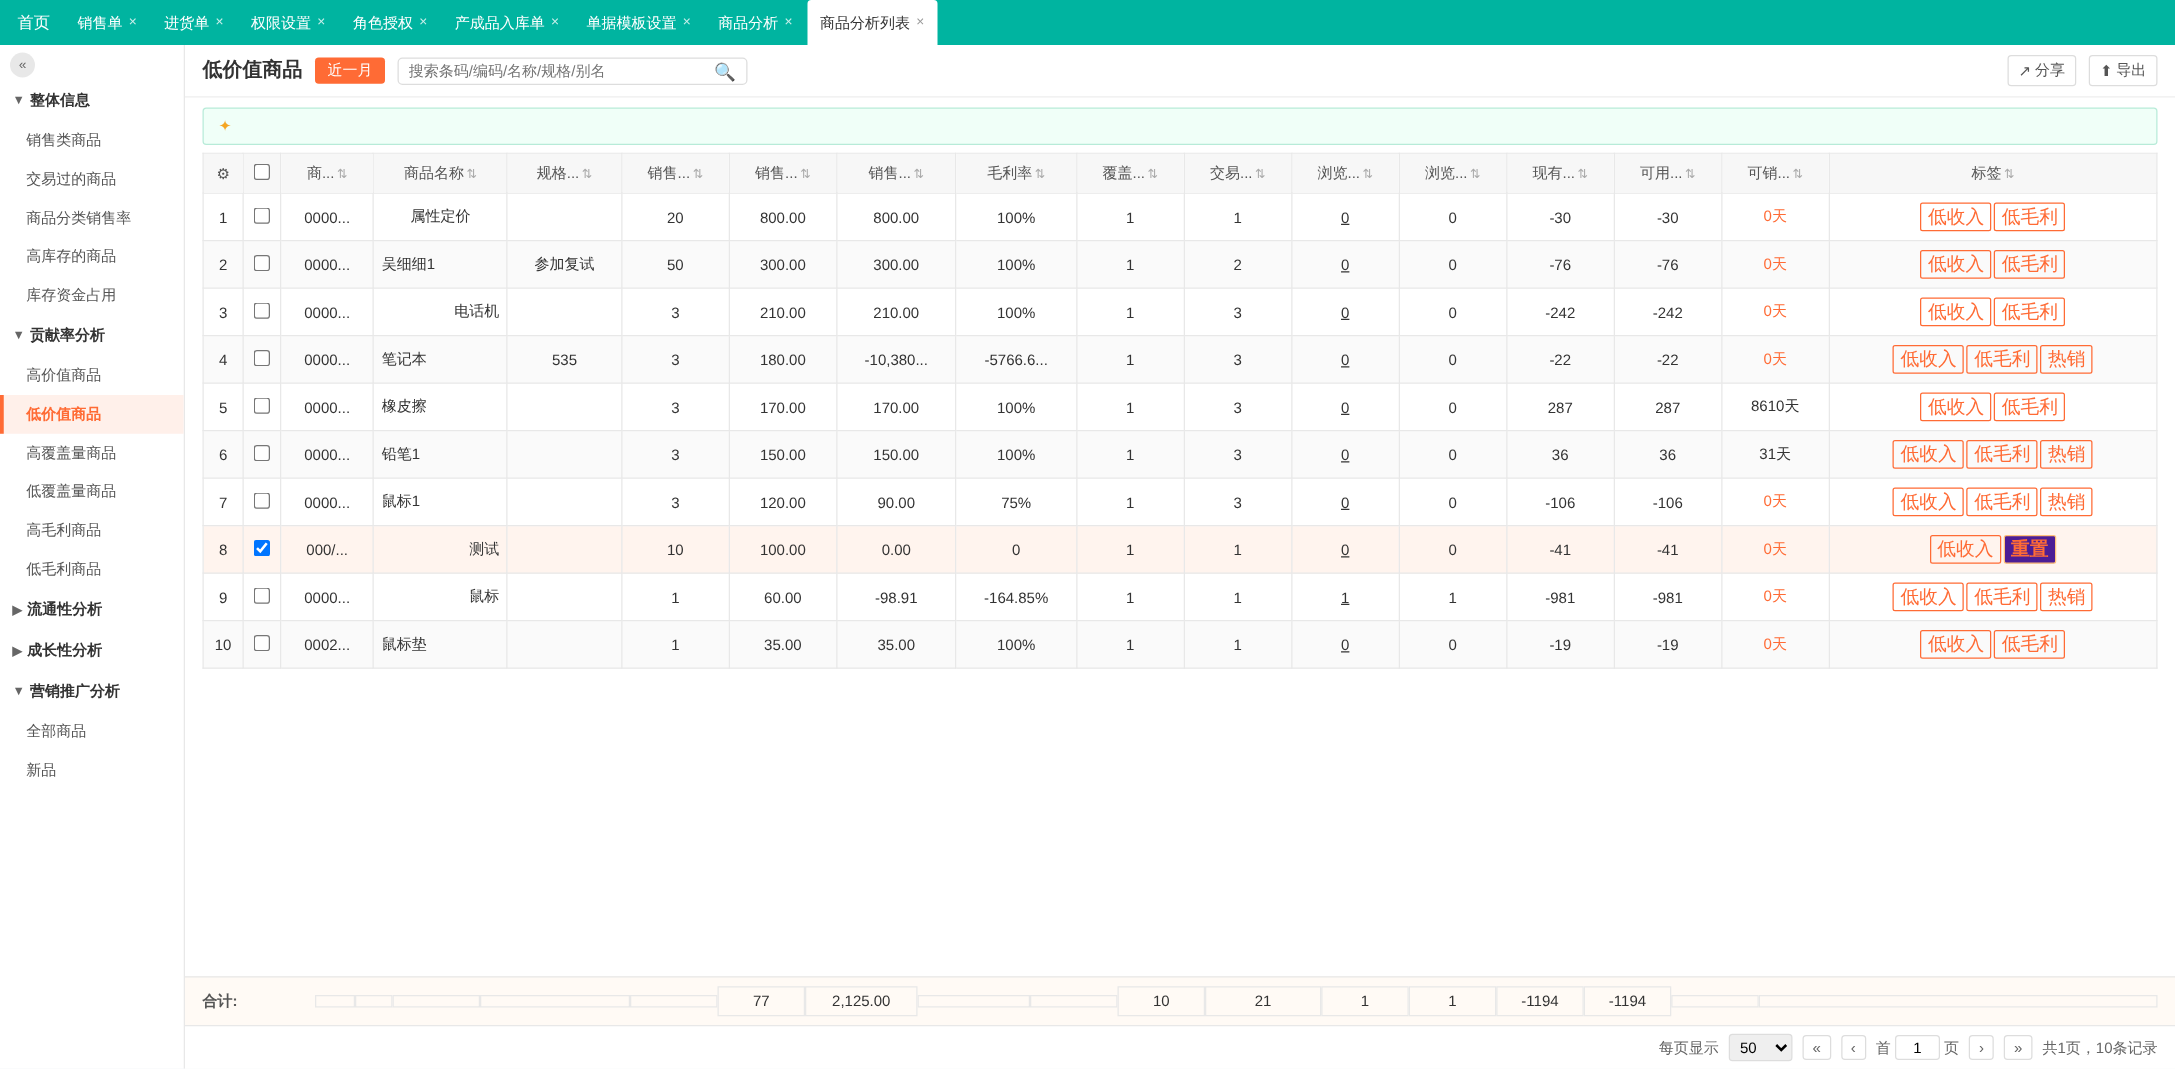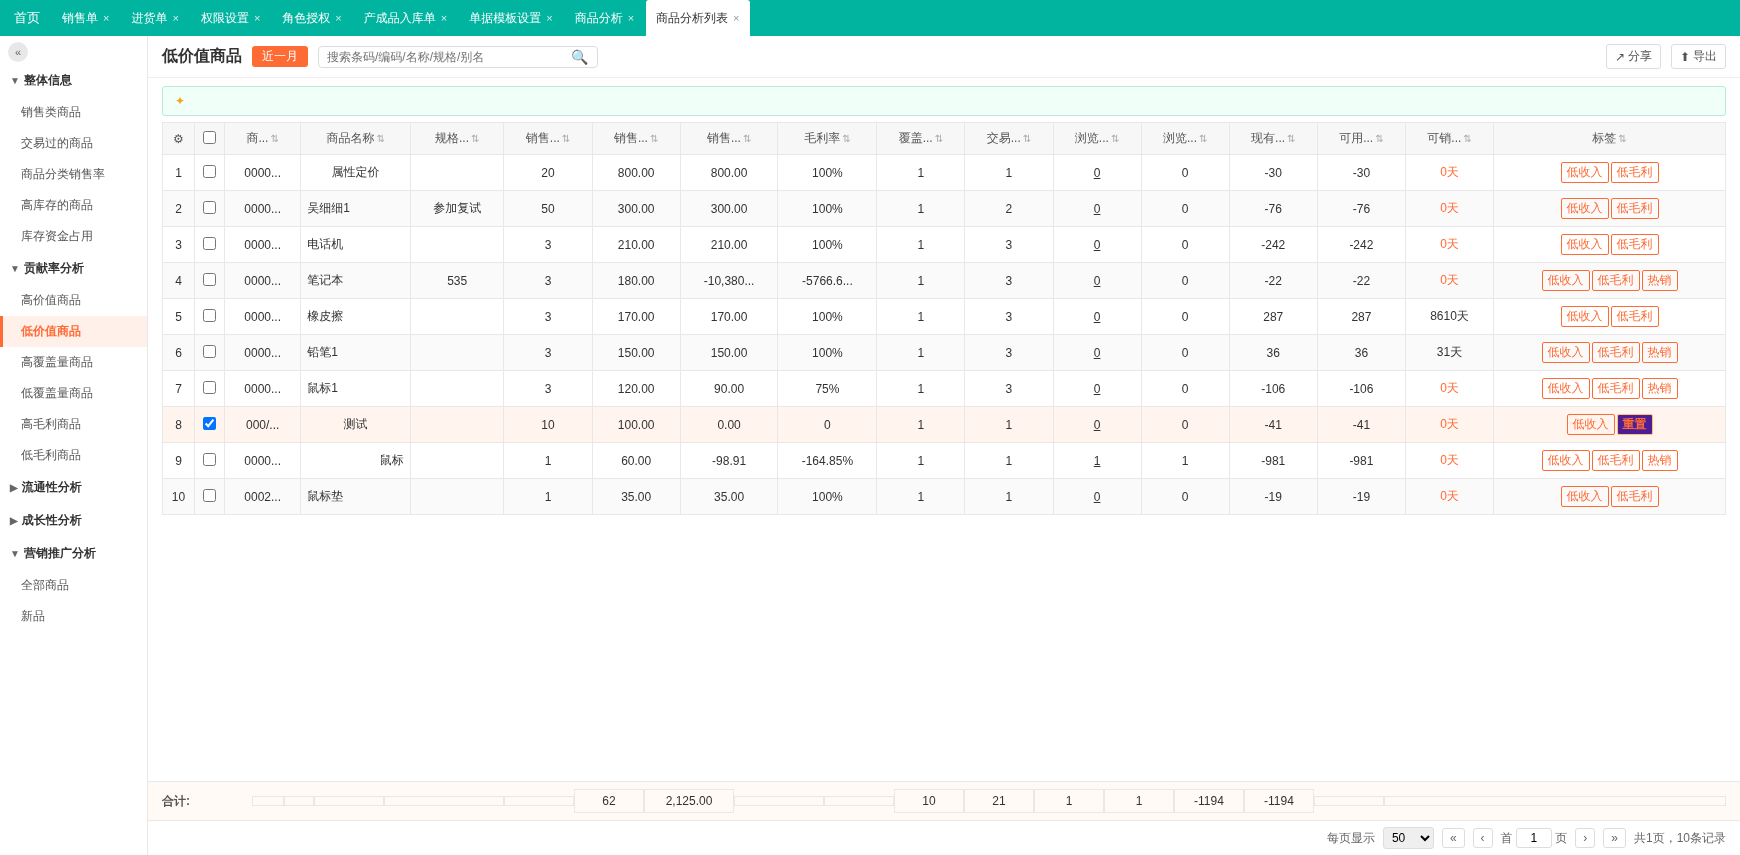--- a/index.html
+++ b/index.html
@@ -183,21 +183,21 @@
       color: #333;
       white-space: nowrap;
     }
     tbody tr:nth-child(odd) td { background: #fff; }
     tbody tr:nth-child(even) td { background: #fafafa; }
     tbody tr.highlight td { background: #fff4ee; }
     .tag {
       display: inline-block;
       border-radius: 2px;
       padding: 1px 5px;
-      font-size: 12px;
+      font-size: 15px;
       margin: 1px;
     }
     .tag-low-income { color: #ff6b35; border: 1px solid #ff6b35; }
     .tag-low-margin { color: #ff6b35; border: 1px solid #ff6b35; }
     .tag-hot { color: #ff6b35; border: 1px solid #ff6b35; }
     .tag-recommend { color: #ff6b35; background: #4c1d95; border: 1px solid #ffc07a; font-weight: bold; }
     .underline-link { text-decoration: underline; color: #333; cursor: pointer; }
 
     
     .footer-bar {
@@ -528,21 +528,21 @@
     <td>0</td>
     <td>-76</td>
     <td>-76</td>
     <td style="color:#ff6b35">0天</td>
     <td><span class="tag tag-low-income">低收入</span><span class="tag tag-low-margin">低毛利</span></td>
   </tr>
             <tr>
     <td>3</td>
     <td><input type="checkbox" style=""></td>
     <td>0000...</td>
-    <td style="text-align:left">电话机</td>
+    <td style="text-align:right">电话机</td>
     <td></td>
     <td>3</td>
     <td>210.00</td>
     <td>210.00</td>
     <td>100%</td>
     <td>1</td>
     <td>3</td>
     <td><span class="underline-link">0</span></td>
     <td>0</td>
     <td>-242</td>
@@ -623,21 +623,21 @@
     <td>0</td>
     <td>-106</td>
     <td>-106</td>
     <td style="color:#ff6b35">0天</td>
     <td><span class="tag tag-low-income">低收入</span><span class="tag tag-low-margin">低毛利</span><span class="tag tag-hot">热销</span></td>
   </tr>
             <tr class="highlight">
     <td>8</td>
     <td><input type="checkbox" checked="" style=""></td>
     <td>000/...</td>
-    <td style="text-align:center">测试</td>
+    <td style="text-align:right">测试</td>
     <td></td>
     <td>10</td>
     <td>100.00</td>
     <td>0.00</td>
     <td>0</td>
     <td>1</td>
     <td>1</td>
     <td><span class="underline-link">0</span></td>
     <td>0</td>
     <td>-41</td>
@@ -689,26 +689,26 @@
 
     <div class="footer-bar">
       <div class="total-row">
         <span class="total-label">合计:</span>
         <div style="display:flex; align-items:center; gap:0; flex:1;">
           <span style="width:32px;border:1px solid #e8e8e8;padding:4px 6px;text-align:center;background:#fffaf5;"></span>
           <span style="width:30px;border:1px solid #e8e8e8;padding:4px 6px;text-align:center;background:#fffaf5;"></span>
           <span style="width:70px;border:1px solid #e8e8e8;padding:4px 6px;text-align:center;background:#fffaf5;"></span>
           <span style="width:120px;border:1px solid #e8e8e8;padding:4px 6px;text-align:center;background:#fffaf5;"></span>
           <span style="width:70px;border:1px solid #e8e8e8;padding:4px 6px;text-align:center;background:#fffaf5;"></span>
-          <span style="width:70px;border:1px solid #e8e8e8;padding:4px 6px;text-align:center;background:#fffaf5;">62</span>
+          <span style="width:70px;border:1px solid #e8e8e8;padding:4px 6px;text-align:center;background:#fffaf5;">77</span>
           <span style="width:90px;border:1px solid #e8e8e8;padding:4px 6px;text-align:center;background:#fffaf5;">2,125.00</span>
           <span style="width:90px;border:1px solid #e8e8e8;padding:4px 6px;text-align:center;background:#fffaf5;"></span>
           <span style="width:70px;border:1px solid #e8e8e8;padding:4px 6px;text-align:center;background:#fffaf5;"></span>
           <span style="width:70px;border:1px solid #e8e8e8;padding:4px 6px;text-align:center;background:#fffaf5;">10</span>
-          <span style="width:70px;border:1px solid #e8e8e8;padding:4px 6px;text-align:center;background:#fffaf5;">21</span>
+          <span style="width:93px;border:1px solid #e8e8e8;padding:4px 6px;text-align:center;background:#fffaf5;">21</span>
           <span style="width:70px;border:1px solid #e8e8e8;padding:4px 6px;text-align:center;background:#fffaf5;">1</span>
           <span style="width:70px;border:1px solid #e8e8e8;padding:4px 6px;text-align:center;background:#fffaf5;">1</span>
           <span style="width:70px;border:1px solid #e8e8e8;padding:4px 6px;text-align:center;background:#fffaf5;">-1194</span>
           <span style="width:70px;border:1px solid #e8e8e8;padding:4px 6px;text-align:center;background:#fffaf5;">-1194</span>
           <span style="width:70px;border:1px solid #e8e8e8;padding:4px 6px;text-align:center;background:#fffaf5;"></span>
           <span style="flex:1;border:1px solid #e8e8e8;padding:4px 6px;text-align:center;background:#fffaf5;"></span>
         </div>
       </div>
     </div>
 

